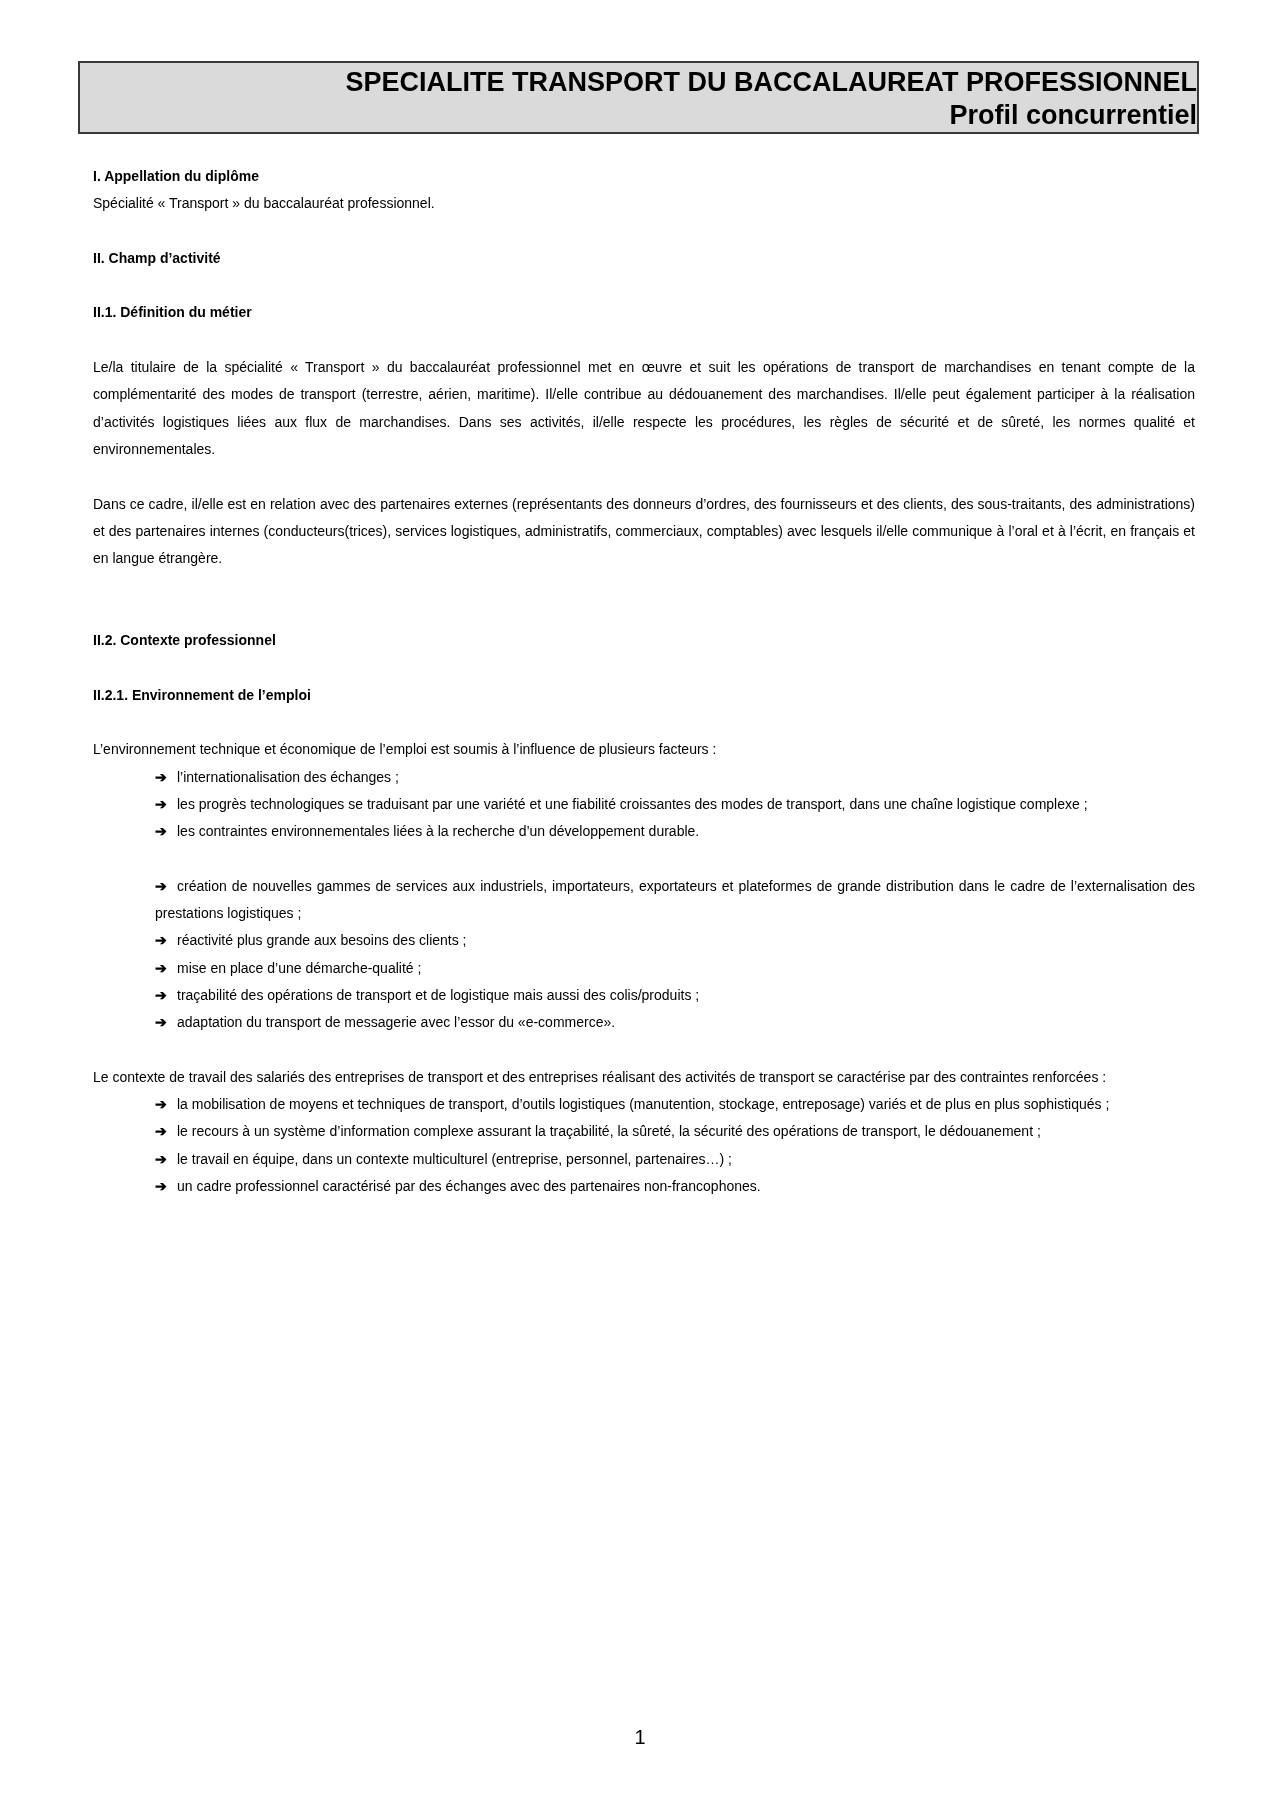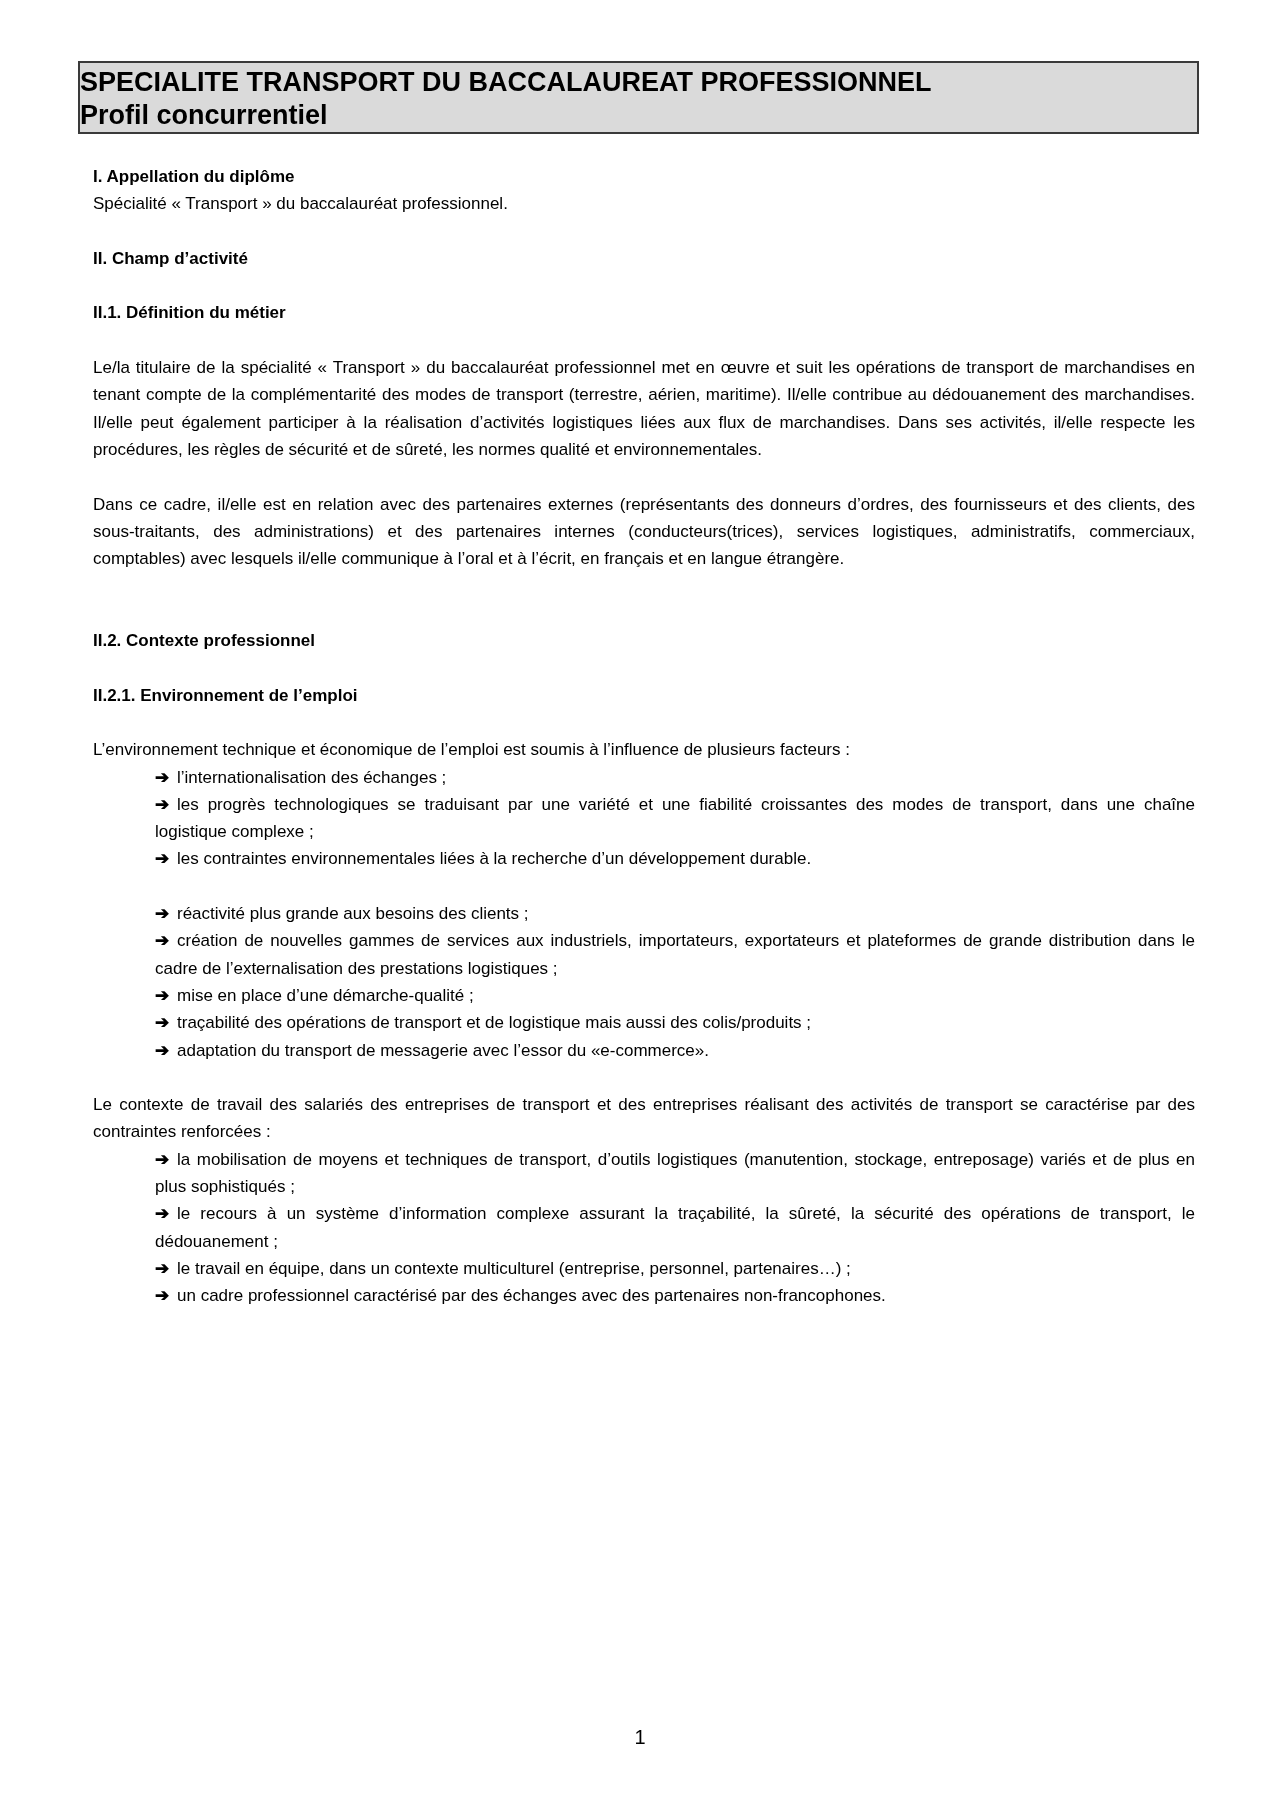--- a/index.html
+++ b/index.html
@@ -18,33 +18,33 @@
     }
     .title-box {
       position: absolute;
       left: 78px;
       top: 61px;
       width: 1121px;
       height: 73px;
       background: #dadada;
       border: 2px solid #3a3a3a;
       box-sizing: border-box;
-      text-align: left;
+      text-align: right;
       font-weight: bold;
       font-size: 27px;
       line-height: 33px;
       padding-top: 3px;
     }
     .title-box div { margin: 0; }
     .content {
       position: absolute;
       left: 93px;
       top: 163px;
       width: 1102px;
-      font-size: 17px;
+      font-size: 14px;
       line-height: 27.3px;
     }
     .content p { margin: 0; text-align: justify; }
     .h { font-weight: bold; }
     .gap { height: 27.3px; }
     .bullet {
       margin: 0;
       padding-left: 62px;
       text-align: justify;
     }
@@ -95,22 +95,22 @@
 
     <p class="h">II.2.1. Environnement de l’emploi</p>
     <div class="gap"></div>
 
     <p>L’environnement technique et économique de l’emploi est soumis à l’influence de plusieurs facteurs :</p>
     <p class="bullet"><span class="arrow">➔</span><span>l’internationalisation des échanges ;</span></p>
     <p class="bullet"><span class="arrow">➔</span><span>les progrès technologiques se traduisant par une variété et une fiabilité croissantes des modes de transport, dans une chaîne logistique complexe ;</span></p>
     <p class="bullet"><span class="arrow">➔</span><span>les contraintes environnementales liées à la recherche d’un développement durable.</span></p>
     <div class="gap"></div>
 
+    <p class="bullet"><span class="arrow">➔</span><span>création de nouvelles gammes de services aux industriels, importateurs, exportateurs et plateformes de grande distribution dans le cadre de l’externalisation des prestations logistiques ;</span></p>
     <p class="bullet"><span class="arrow">➔</span><span>réactivité plus grande aux besoins des clients ;</span></p>
-    <p class="bullet"><span class="arrow">➔</span><span>création de nouvelles gammes de services aux industriels, importateurs, exportateurs et plateformes de grande distribution dans le cadre de l’externalisation des prestations logistiques ;</span></p>
     <p class="bullet"><span class="arrow">➔</span><span>mise en place d’une démarche-qualité ;</span></p>
     <p class="bullet"><span class="arrow">➔</span><span>traçabilité des opérations de transport et de logistique mais aussi des colis/produits ;</span></p>
     <p class="bullet"><span class="arrow">➔</span><span>adaptation du transport de messagerie avec l’essor du «e-commerce».</span></p>
     <div class="gap"></div>
 
     <p>Le contexte de travail des salariés des entreprises de transport et des entreprises réalisant des activités de transport se caractérise par des contraintes renforcées :</p>
     <p class="bullet"><span class="arrow">➔</span><span>la mobilisation de moyens et techniques de transport, d’outils logistiques (manutention, stockage, entreposage) variés et de plus en plus sophistiqués ;</span></p>
     <p class="bullet"><span class="arrow">➔</span><span>le recours à un système d’information complexe assurant la traçabilité, la sûreté, la sécurité des opérations de transport, le dédouanement ;</span></p>
     <p class="bullet"><span class="arrow">➔</span><span>le travail en équipe, dans un contexte multiculturel (entreprise, personnel, partenaires…) ;</span></p>
     <p class="bullet"><span class="arrow">➔</span><span>un cadre professionnel caractérisé par des échanges avec des partenaires non-francophones.</span></p>

